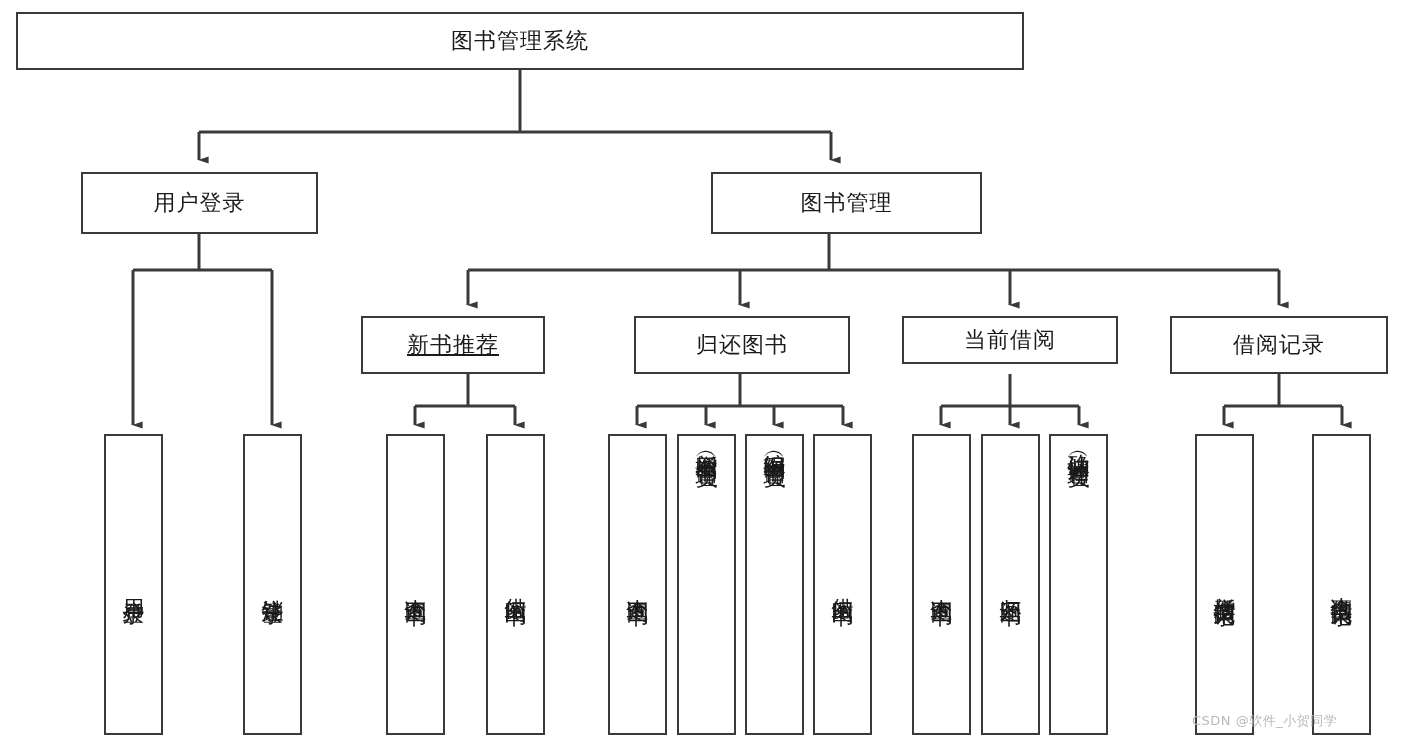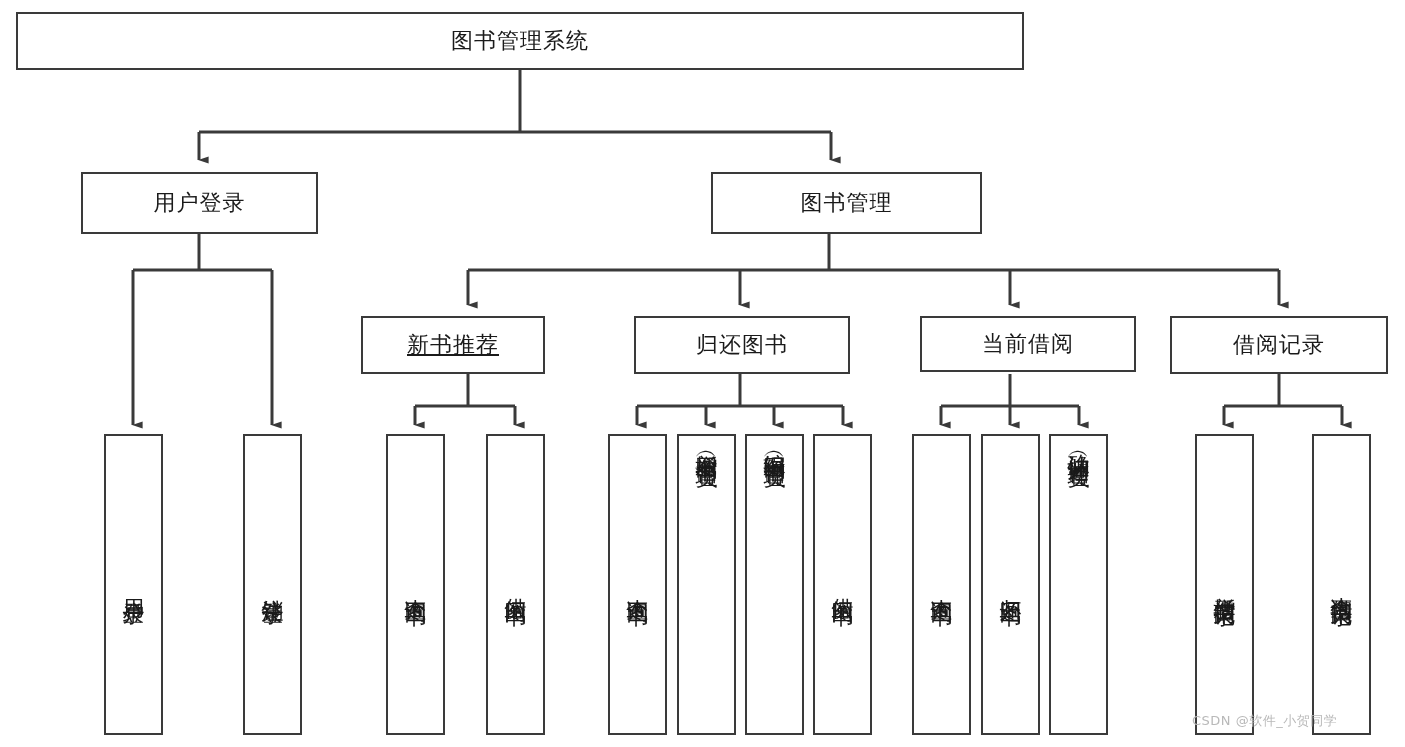--- a/index.html
+++ b/index.html
@@ -134,21 +134,21 @@
   <div class="node horizontal" style="left:711px; top:172px; width:271px; height:62px;">
     <span class="label">图书管理</span>
   </div>
 
   <div class="node horizontal" style="left:361px; top:316px; width:184px; height:58px;text-decoration:underline;">
     <span class="label">新书推荐</span>
   </div>
   <div class="node horizontal" style="left:634px; top:316px; width:216px; height:58px;">
     <span class="label">归还图书</span>
   </div>
-  <div class="node horizontal" style="left:902px; top:316px; width:216px; height:56px;margin-left:18px;">
+  <div class="node horizontal" style="left:902px; top:316px; width:216px; height:48px;">
     <span class="label">当前借阅</span>
   </div>
   <div class="node horizontal" style="left:1170px; top:316px; width:218px; height:58px;">
     <span class="label">借阅记录</span>
   </div>
 
   <div class="node vertical center-text" style="left:104px; top:434px; width:59px; height:301px;">
     <span class="label">用户登录</span>
   </div>
   <div class="node vertical center-text" style="left:243px; top:434px; width:59px; height:301px;">

